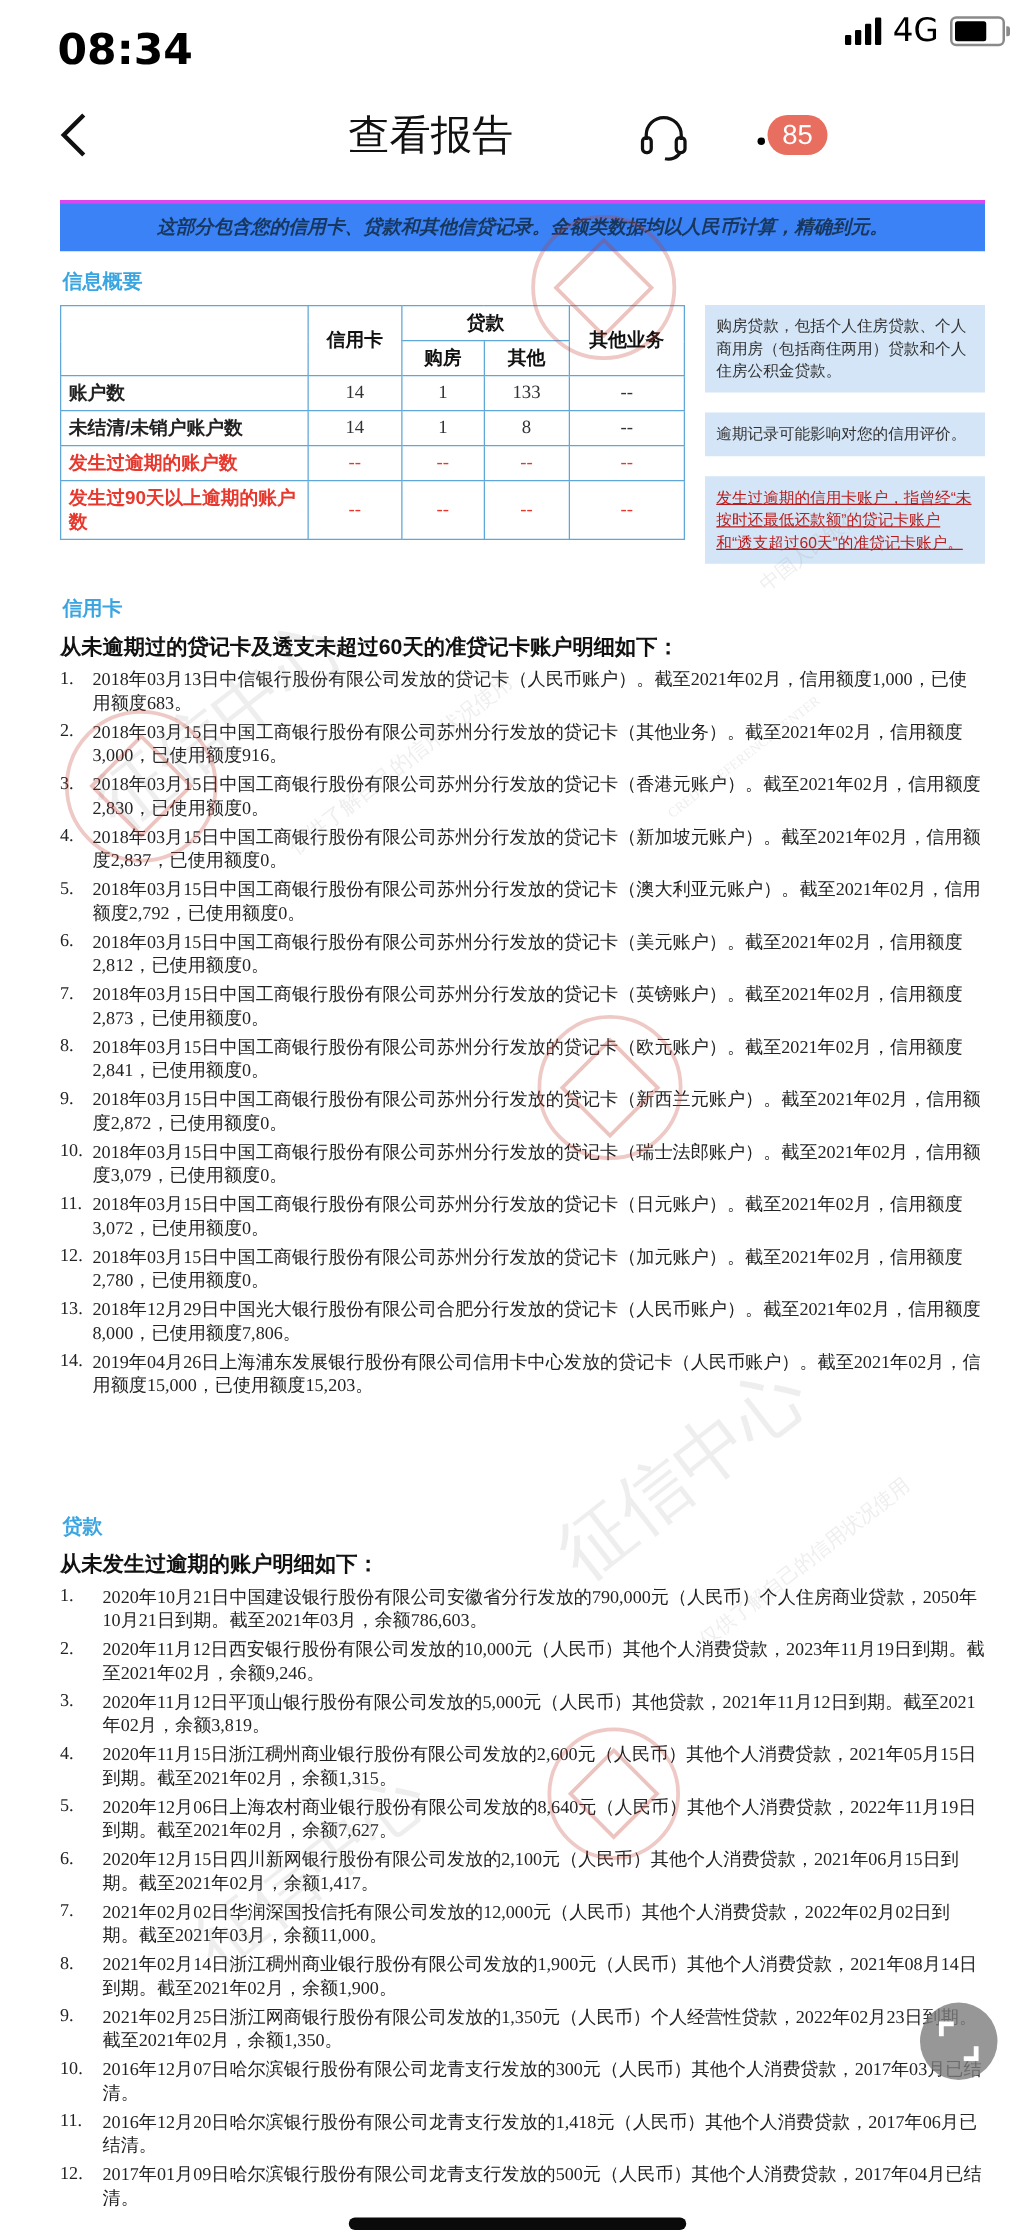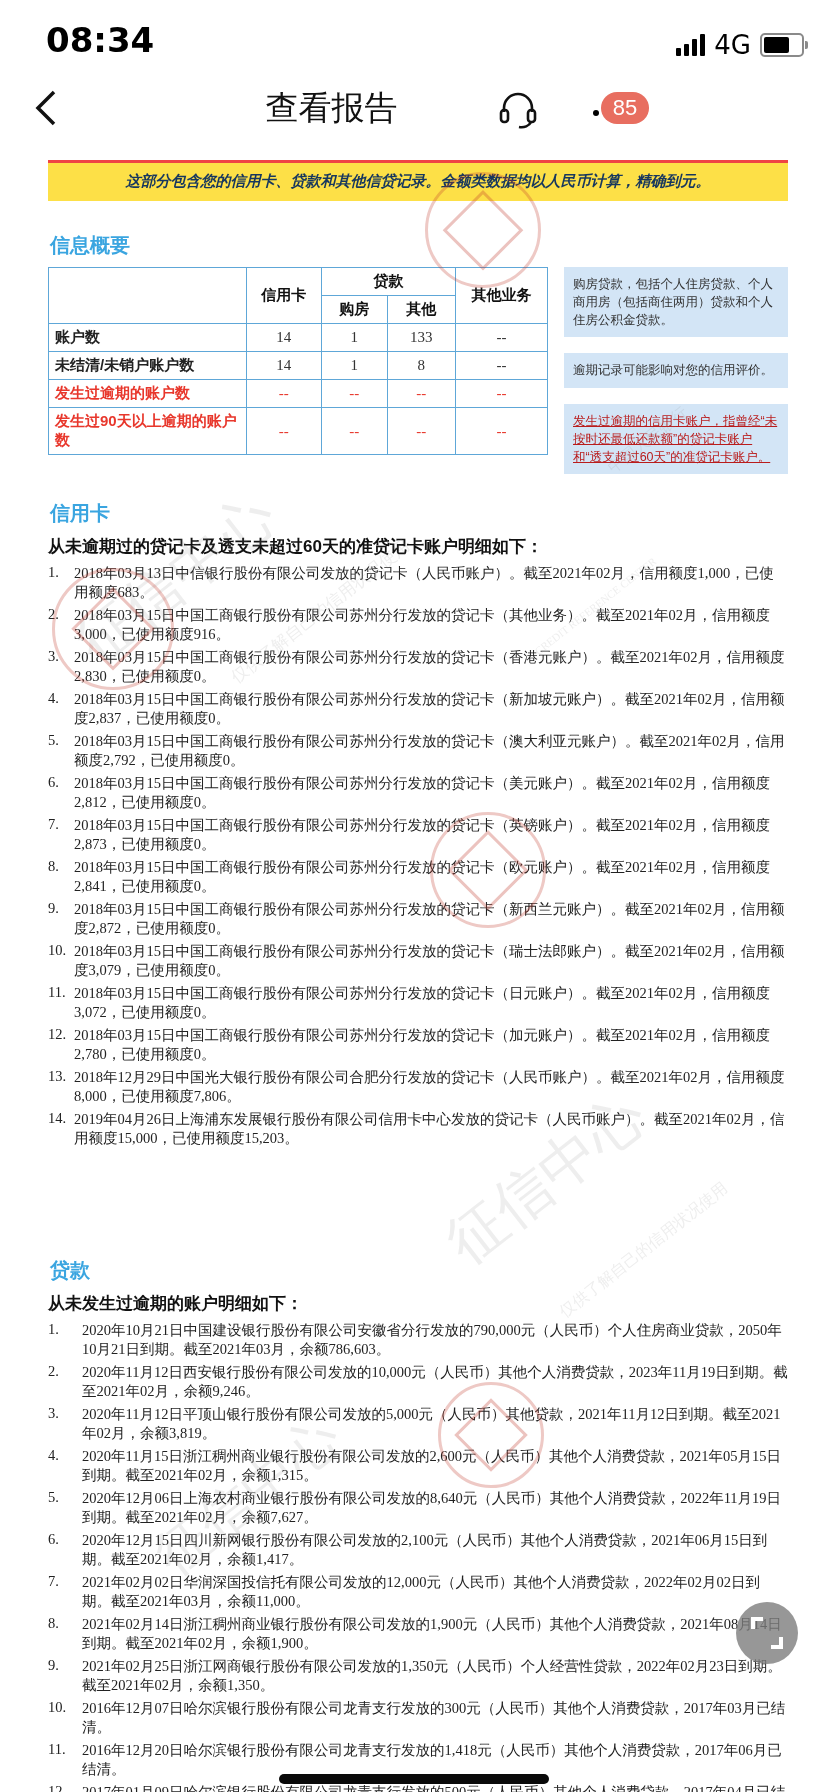--- a/index.html
+++ b/index.html
@@ -5,42 +5,42 @@
   html,body{margin:0;padding:0;}
   body{
     width:828px;height:1792px;position:relative;overflow:hidden;
     background:#ffffff;
     font-family:"Liberation Serif", serif;
     color:#222;
   }
   
   .status-bar{position:absolute;top:0;left:0;width:828px;height:64px;}
   .status-time{position:absolute;left:46px;top:20px;font-family:"DejaVu Sans",sans-serif;font-weight:bold;font-size:34px;color:#000;}
-  .status-right{position:absolute;right:24px;top:30px;display:flex;align-items:center;gap:9px;}
+  .status-right{position:absolute;right:24px;top:10px;display:flex;align-items:center;gap:9px;}
   .sig{display:flex;align-items:flex-end;gap:3px;height:22px;}
   .sig i{display:block;width:5px;background:#000;border-radius:1px;}
   .sig i:nth-child(1){height:8px}.sig i:nth-child(2){height:12px}.sig i:nth-child(3){height:17px}.sig i:nth-child(4){height:22px}
   .net-label{font-family:"DejaVu Sans",sans-serif;font-size:26px;color:#000;}
   .battery{position:relative;width:40px;height:20px;border:2px solid #8a8a8a;border-radius:5px;}
   .battery .fill{position:absolute;left:2px;top:2px;bottom:2px;width:62%;background:#000;border-radius:2px;}
   .battery .nub{position:absolute;right:-6px;top:6px;width:3px;height:8px;background:#8a8a8a;border-radius:0 2px 2px 0;}
   
-  .nav-bar{position:absolute;top:72px;left:0;width:663px;height:72px;}
+  .nav-bar{position:absolute;top:72px;left:13px;width:663px;height:72px;}
   .back-btn{position:absolute;left:26px;top:14px;width:44px;height:44px;cursor:pointer;}
   .nav-title{position:absolute;left:0;right:0;top:14px;text-align:center;font-family:"Liberation Sans",sans-serif;font-size:33px;color:#111;}
   .headset-btn{position:absolute;right:122px;top:14px;width:46px;height:46px;}
   .more-btn{position:absolute;right:34px;top:38px;display:flex;gap:9px;}
   .more-btn i{width:6px;height:6px;background:#000;border-radius:50%;display:block;}
   .nav-badge{position:absolute;right:14px;top:20px;min-width:48px;height:32px;border-radius:17px;background:#e86e60;color:#fff;
     font-family:"Liberation Sans",sans-serif;font-size:22px;line-height:32px;text-align:center;padding:0 6px;box-sizing:border-box;}
   
   .page{position:absolute;top:160px;left:48px;width:740px;}
-  .banner{border-top:3px solid #ef4444;background:#fde047;color:#17375e;
+  .banner{border-top:3px solid #d946ef;background:#3b82f6;color:#17375e;
     font-style:italic;font-weight:bold;font-size:15px;text-align:center;padding:9px 26px 10px;}
-  .sec-heading{font-family:"Liberation Sans",sans-serif;font-weight:bold;font-size:20px;color:#3aa5e0;margin:31px 0 8px 2px;}
+  .sec-heading{font-family:"Liberation Sans",sans-serif;font-weight:bold;font-size:16px;color:#3aa5e0;margin:14px 0 8px 2px;}
   .summary-flex{display:flex;gap:16px;align-items:flex-start;}
   table.sum{border-collapse:collapse;width:500px;}
   table.sum th,table.sum td{border:1px solid #5ea7d8;font-size:15px;padding:4px 6px;}
   table.sum th{font-family:"Liberation Sans",sans-serif;font-weight:bold;color:#111;text-align:center;}
   table.sum td.lbl{font-family:"Liberation Sans",sans-serif;font-weight:bold;text-align:left;width:218px;}
   table.sum td.val{text-align:center;color:#333;}
   table.sum tr.red td{color:#e8372c;}
   .notes{display:flex;flex-direction:column;gap:16px;width:224px;}
   .note{background:#d3e5f6;font-size:12.5px;line-height:1.45;padding:8px 9px;color:#333;font-family:"Liberation Sans",sans-serif;}
   .note.red{color:#b91c1c;text-decoration:underline;}

